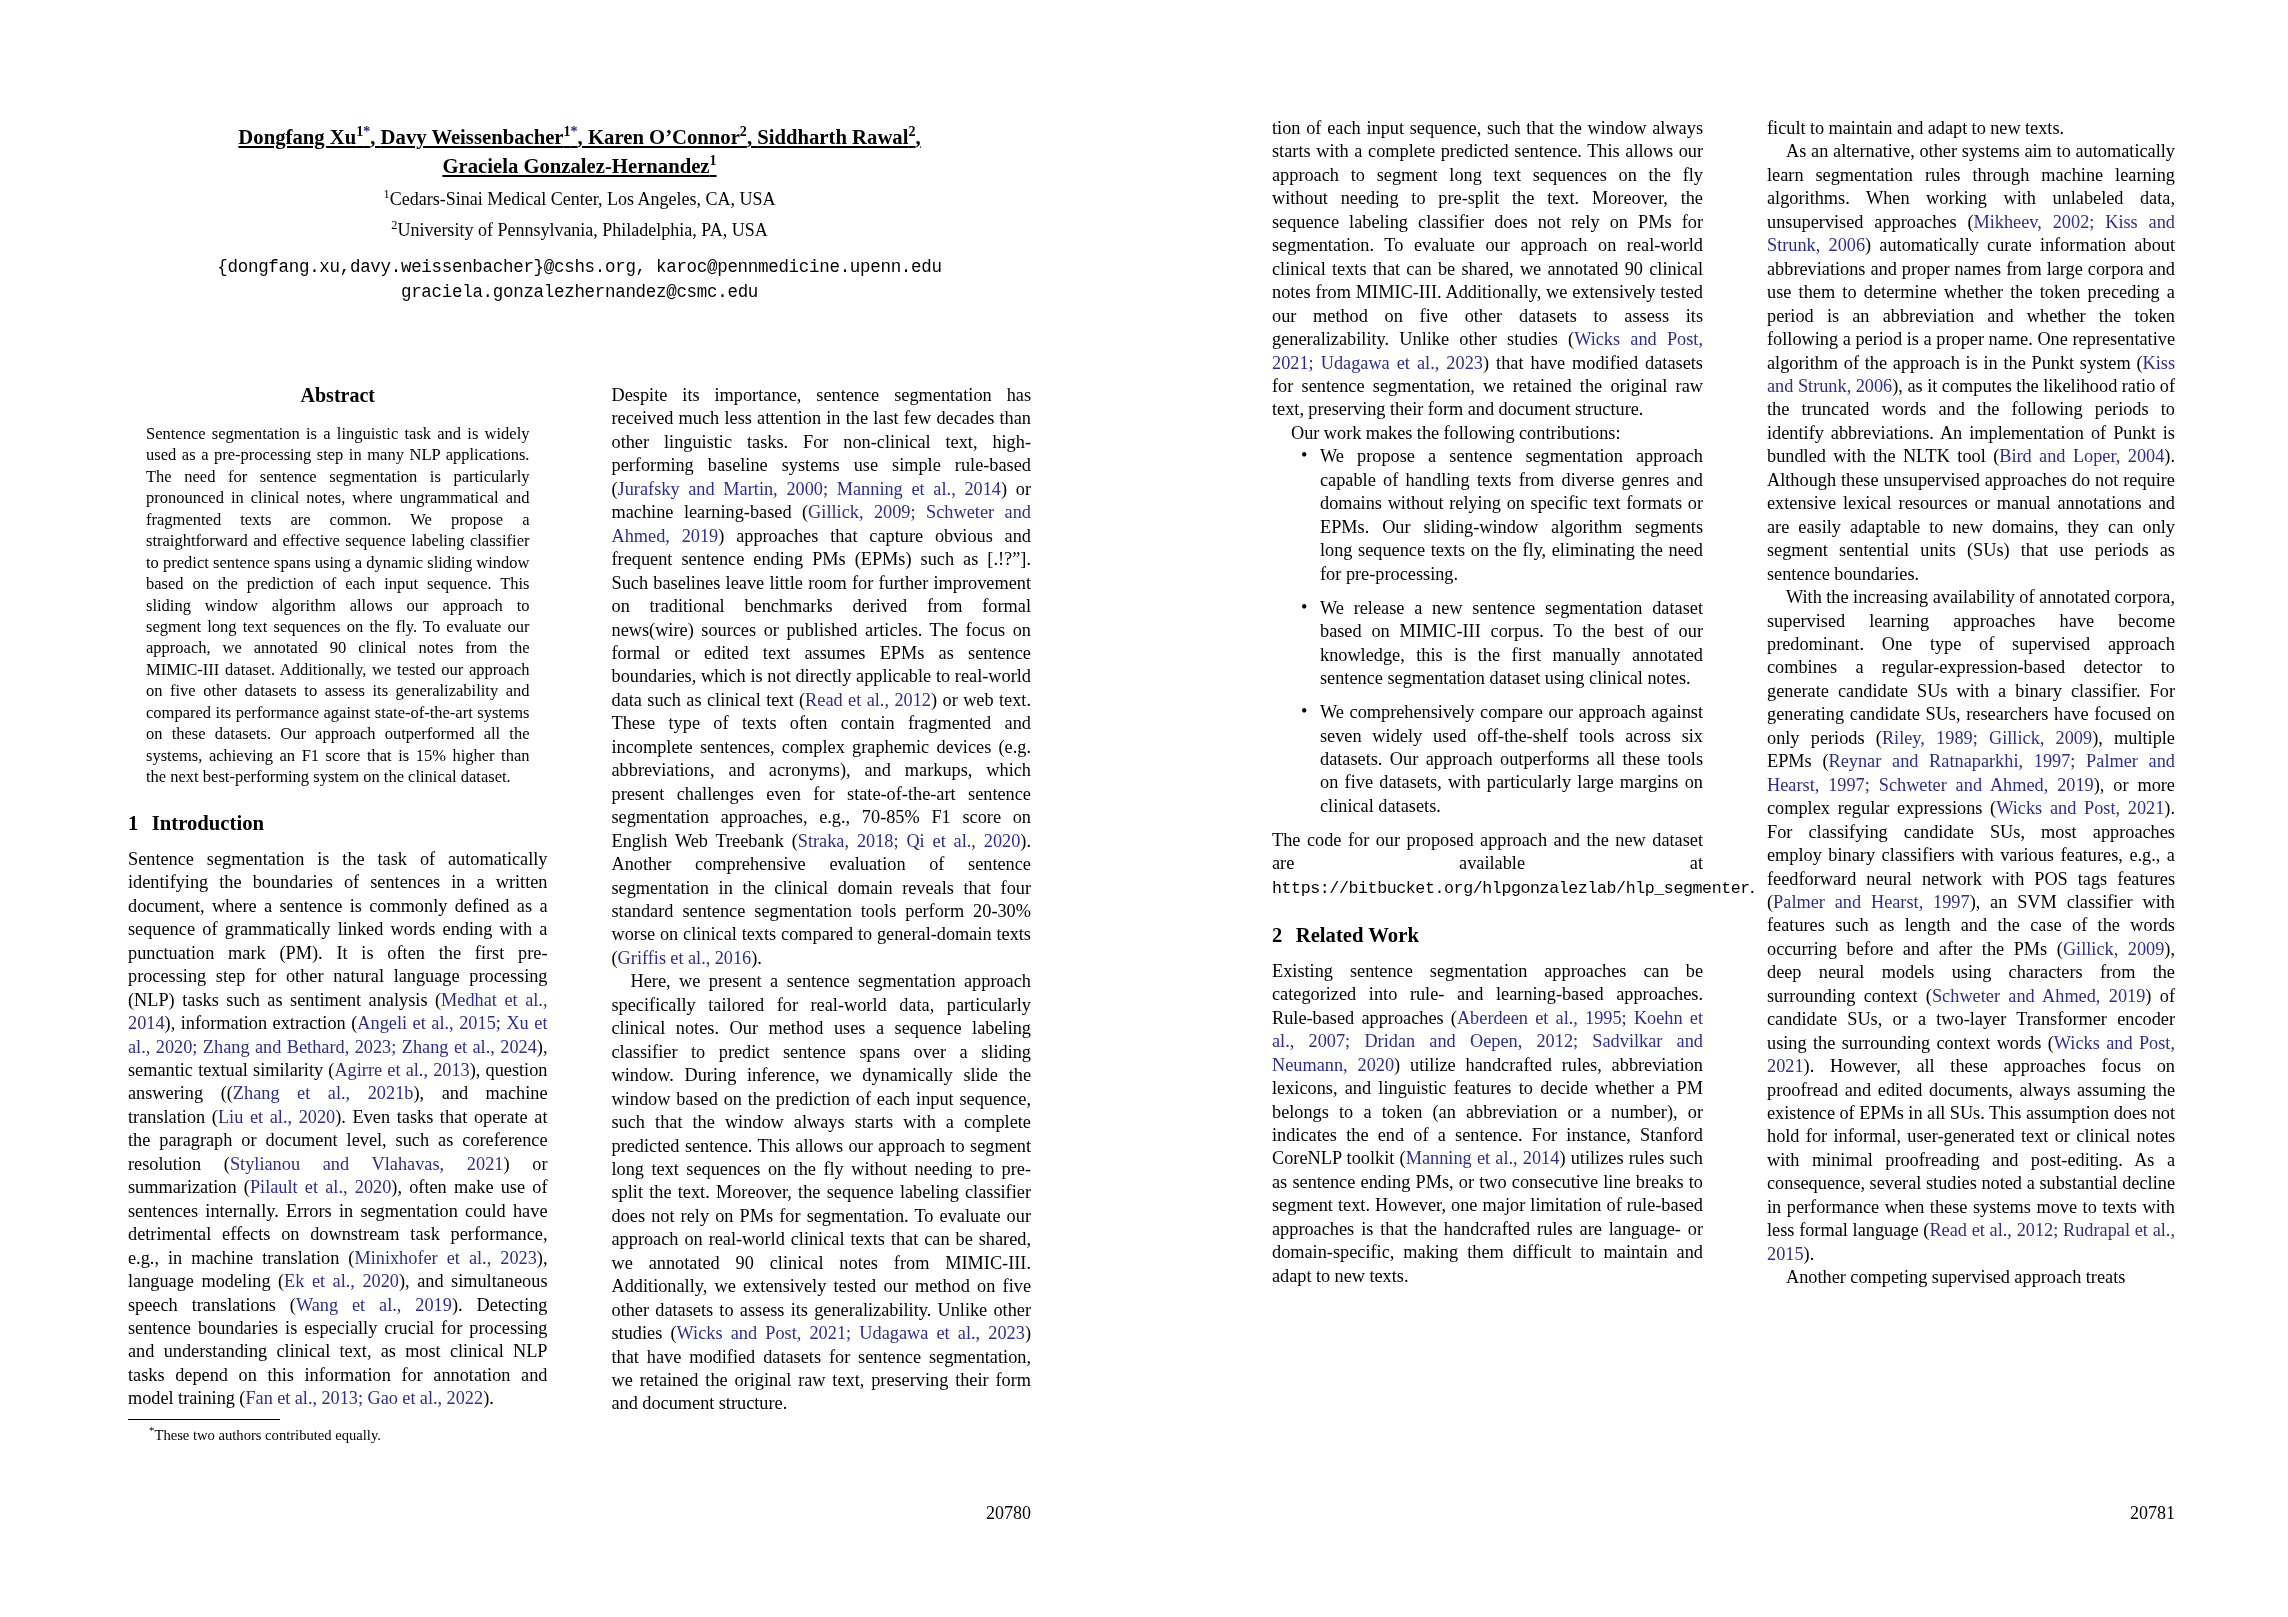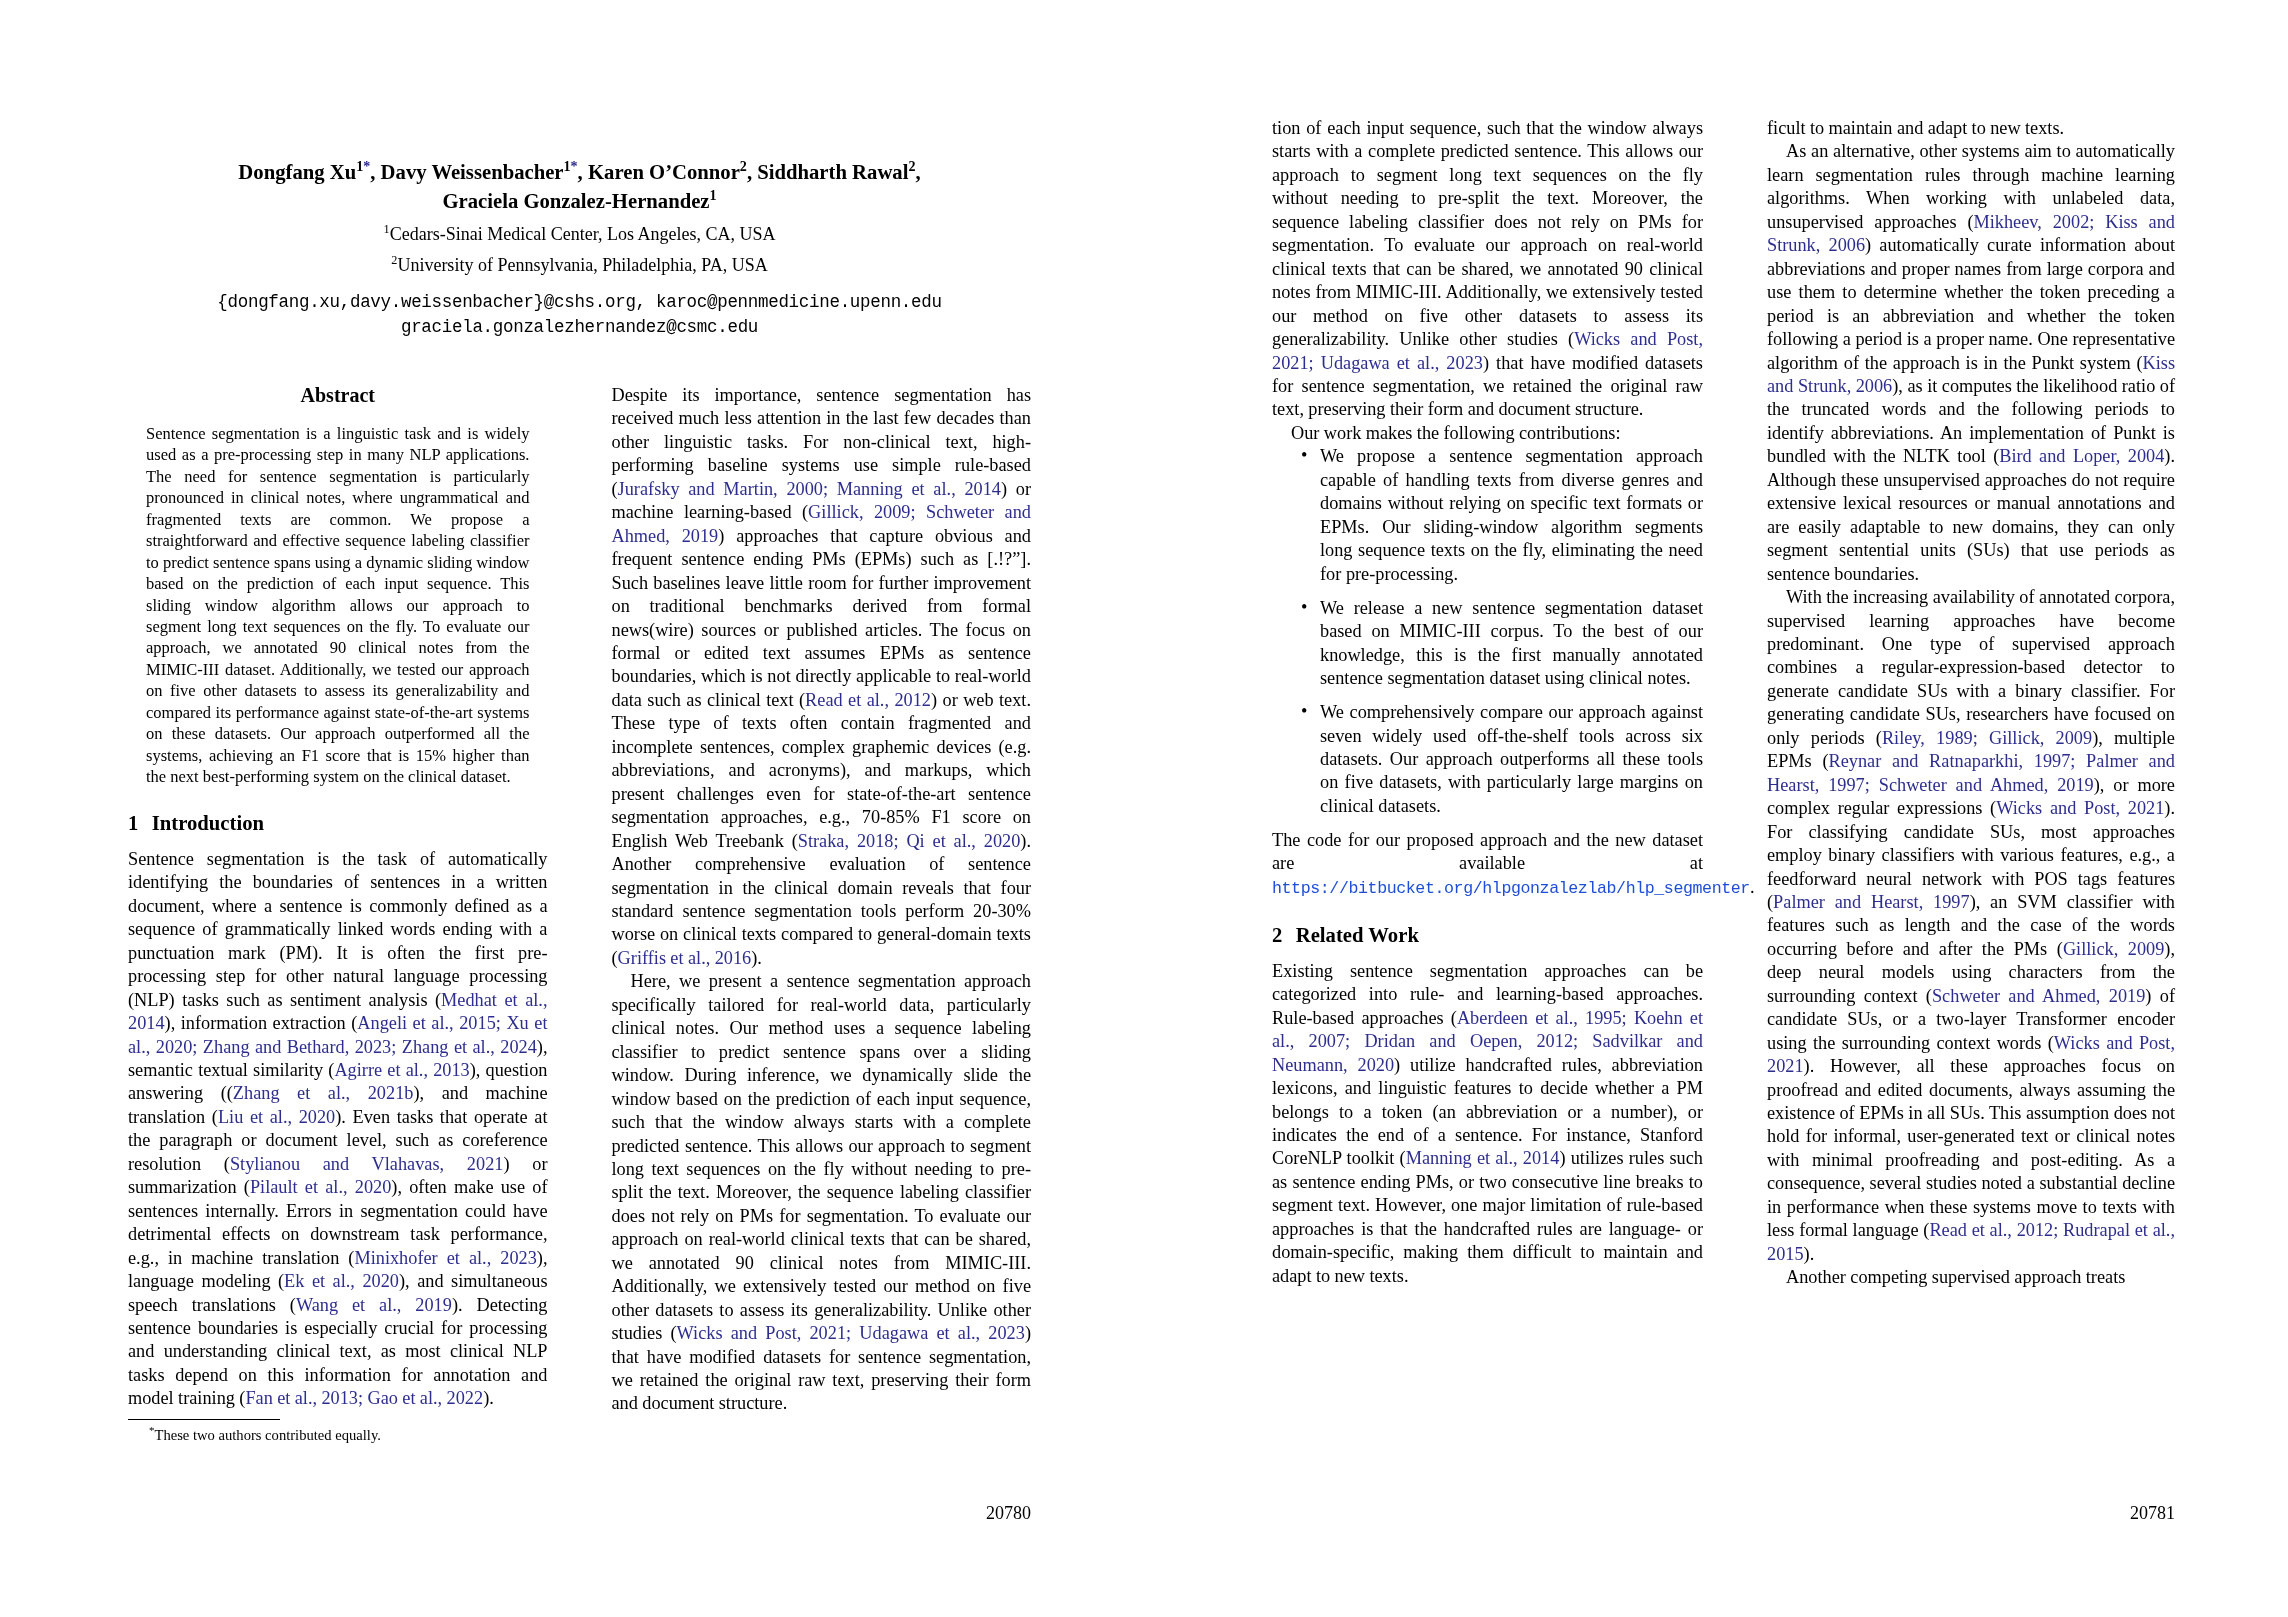--- a/index.html
+++ b/index.html
@@ -39,25 +39,25 @@
     text-align: center;
   }
   .paper-title {
     font-size: 29px;
     font-weight: bold;
     line-height: 1.22;
     margin: 0 37px;
     letter-spacing: -0.2px;
   }
   .authors {
-    margin-top: 35px;
     font-size: 20.7px;
     font-weight: bold;
     line-height: 1.38;
     padding: 0 23px;
+    text-decoration: underline;
   }
   .affil {
     font-size: 18px;
     line-height: 1.38;
     margin-top: 6.7px;
   }
   .affil sup, .authors sup {
     font-size: 0.68em;
     vertical-align: super;
     line-height: 0;
@@ -113,21 +113,21 @@
   h2.sec {
     font-size: 20.7px;
     font-weight: bold;
     margin: 25px 0 12.5px 0;
   }
   h2.sec .num { margin-right: 13.4px; }
   .cit { color: #2d2d8f; }
   .url {
     font-family: "Liberation Mono", "DejaVu Sans Mono", monospace;
     font-size: 16.6px;
-    color: #1d4ed8;
+    color: #000000;
     letter-spacing: -0.4px;
   }
   ul.contrib {
     margin: 0;
     padding: 0 0 0 29px;
     list-style: none;
   }
   ul.contrib li {
     position: relative;
     font-size: 18.3px;

